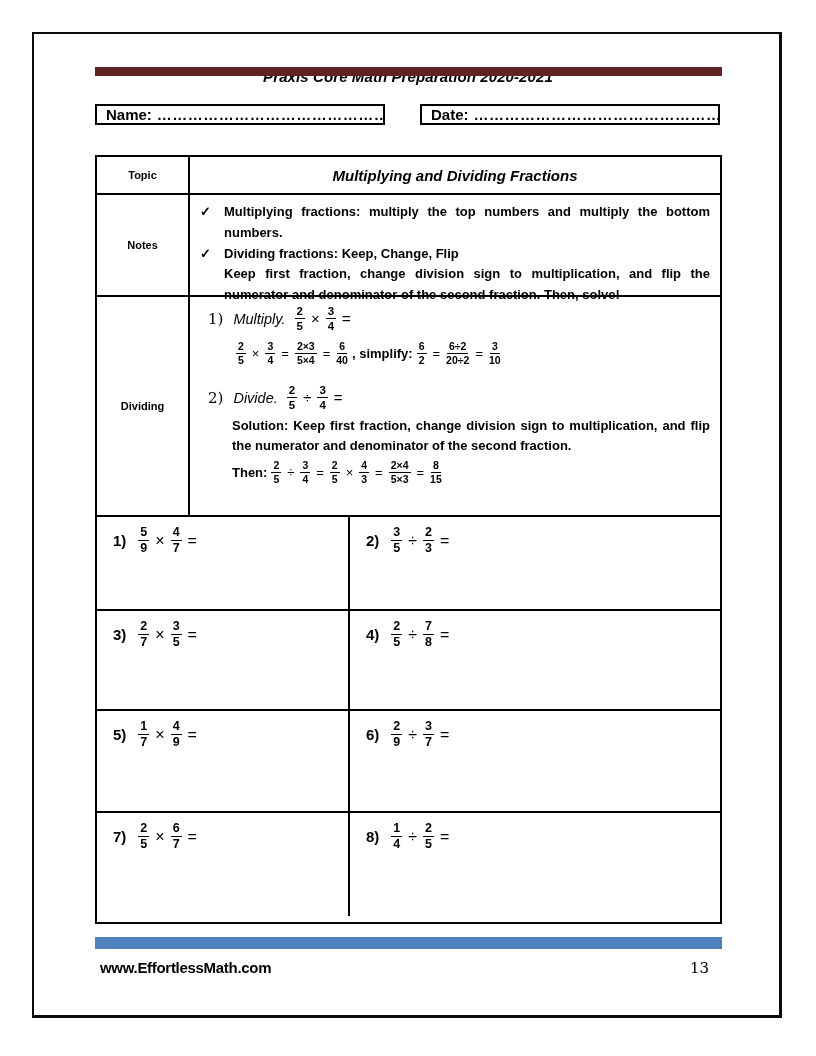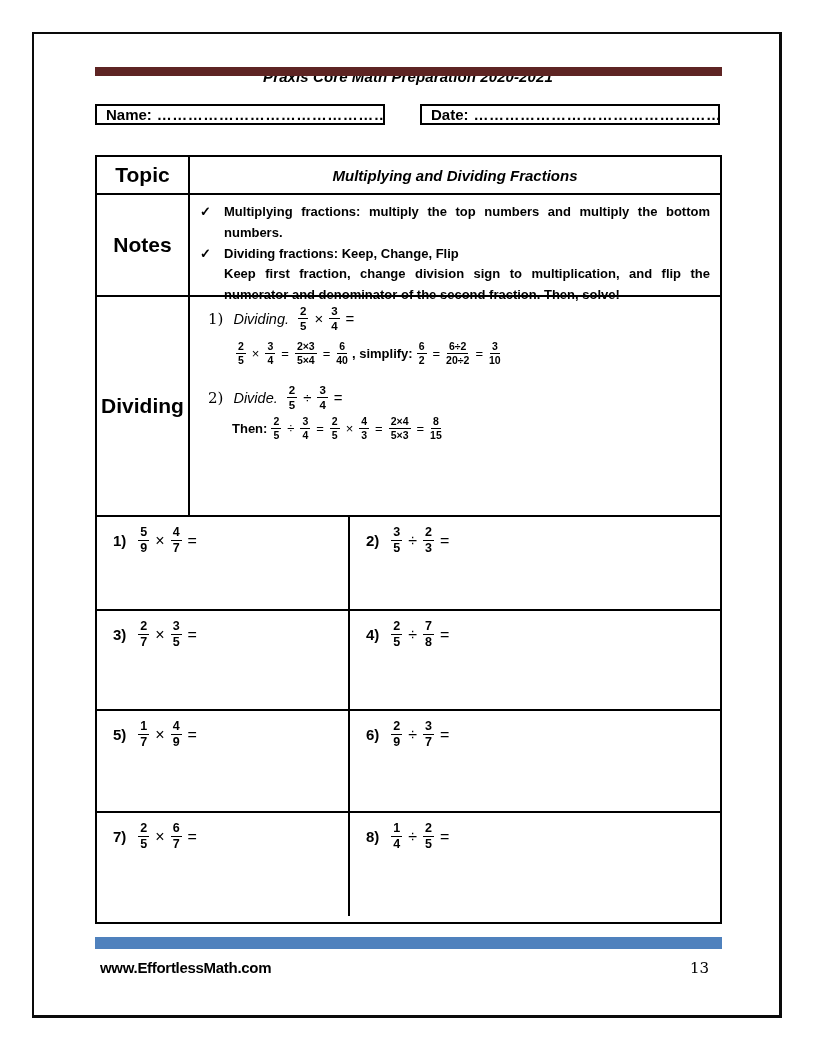--- a/index.html
+++ b/index.html
@@ -30,21 +30,21 @@
   
   .mtable {
     position:absolute; left:95px; top:155px; width:627px;
     border:2px solid #000; box-sizing:border-box; display:flex; flex-direction:column;
   }
   .trow { display:flex; border-bottom:2px solid #000; box-sizing:border-box; }
   .trow:last-child { border-bottom:none; }
   .tlabel {
     width:93px; flex:none; border-right:2px solid #000; box-sizing:border-box;
     display:flex; flex-direction:column; align-items:center; justify-content:center;
-    font-weight:bold; font-size:21px; text-align:center;
+    font-weight:bold; font-size:11px; text-align:center;
   }
   .tcontent { flex:1; box-sizing:border-box; min-width:0; }
 
   .topic-row { height:38px; }
   .topic-title { display:flex; align-items:center; justify-content:center;
     font-weight:bold; font-style:italic; font-size:15px; }
 
   .notes-row { height:102px; }
   .notes-content { padding:7px 10px 0 10px; font-size:13px; font-weight:600; line-height:1.6; }
   .note { display:flex; }
@@ -136,21 +136,21 @@
   </div>
 
   <div class="trow examples-row">
     <div class="tlabel">Dividing</div>
     <div class="tcontent examples-content">
 
       <div class="example">
         <div class="ex-prompt math-lg">
           <span class="ex-num">1)</span>
           <span class="mrow">
-              <span class="mit">Dividing.</span>
+              <span class="mit">Multiply.</span>
               <span class="frac">
                 <span class="num">2</span>
                 <span class="den">5</span>
               </span>
               <span class="mop">×</span>
               <span class="frac">
                 <span class="num">3</span>
                 <span class="den">4</span>
               </span>
               <span class="mop">=</span>
@@ -207,20 +207,21 @@
                 <span class="den">5</span>
               </span>
               <span class="mop">÷</span>
               <span class="frac">
                 <span class="num">3</span>
                 <span class="den">4</span>
               </span>
               <span class="mop">=</span>
             </span>
         </div>
+        <div class="ex-solution"><span class="sol-label">Solution:</span><span> Keep first fraction, change division sign to multiplication, and flip the numerator and denominator of the second fraction.</span></div>
         <div class="ex-work math-sm">
           <span class="work-prefix">Then:</span>
           <span class="mrow">
               <span class="frac">
                 <span class="num">2</span>
                 <span class="den">5</span>
               </span>
               <span class="mop">÷</span>
               <span class="frac">
                 <span class="num">3</span>

